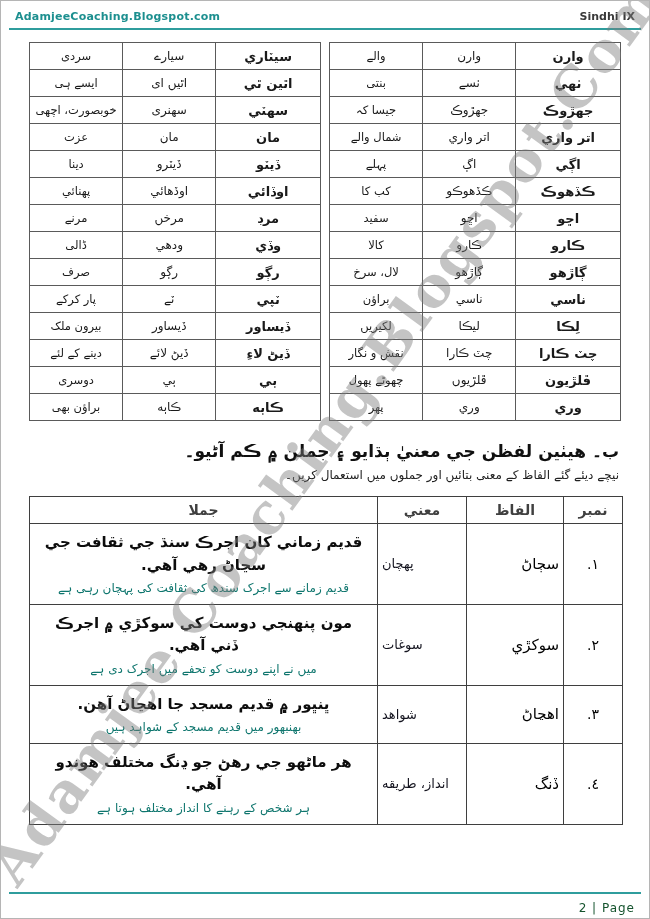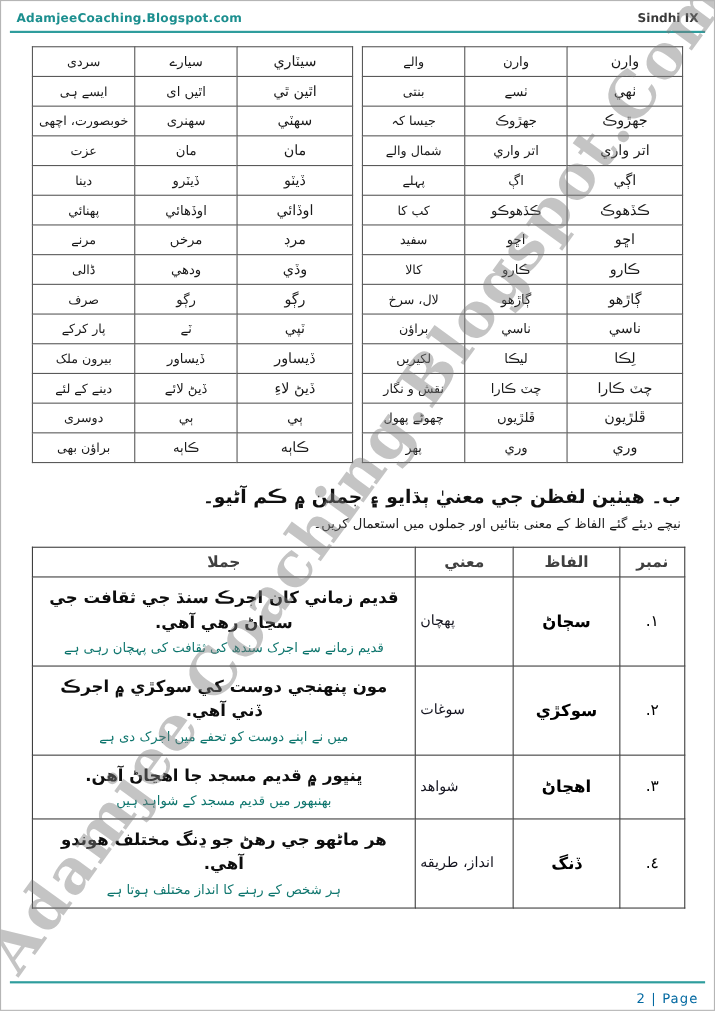--- a/index.html
+++ b/index.html
@@ -38,21 +38,21 @@
     direction:rtl;
     position:relative;z-index:2;
   }
   table.vocab{border-collapse:collapse;width:50%;direction:rtl;}
   table.vocab td{
     border:1px solid #5a5a5a;
     text-align:center;vertical-align:middle;
     height:24px;padding:1px 4px;
     font-size:12px;color:#1a1a1a;
   }
-  table.vocab td.vw{font-weight:normal;font-size:13px;width:36%;}
+  table.vocab td.vw{font-weight:bold;font-size:13px;width:36%;}
   table.vocab td.vs{width:32%;}
   table.vocab td.vu{width:32%;font-size:11.5px;}
   
   .section{margin:20px 30px 0 30px;direction:rtl;text-align:right;position:relative;z-index:2;}
   .section-heading{font-size:17px;font-weight:bold;color:#101010;}
   .section-subheading{font-size:12px;color:#222;margin-top:7px;}
   
   table.exercise{
     border-collapse:collapse;direction:rtl;
     margin:14px 28px 0 28px;width:594px;
@@ -60,29 +60,29 @@
   }
   table.exercise th,table.exercise td{border:1.5px solid #3f3f3f;}
   table.exercise th{
     font-size:14px;font-weight:bold;color:#404040;
     padding:5px 4px;text-align:center;
   }
   .c-num{width:50px;}
   .c-word{width:88px;}
   .c-meaning{width:80px;}
   td.ex-number{text-align:center;font-size:14px;padding:4px;}
-  td.ex-word{text-align:center;font-weight:bold;font-size:15px;padding:4px;}
+  td.ex-word{text-align:right;font-weight:normal;font-size:15px;padding:4px;}
   td.ex-meaning{text-align:left;font-size:13px;padding:4px;color:#14141f;}
   td.ex-sentence{text-align:center;padding:7px 10px;}
   td.ex-sentence .sd{font-weight:bold;font-size:15px;color:#0d0d0d;line-height:1.5;}
   td.ex-sentence .ur{font-size:12px;color:#0f766e;margin-top:4px;line-height:1.4;}
   
   .footer-text{
     position:absolute;right:14px;bottom:3px;
-    font-size:12px;color:#0369a1;letter-spacing:1px;
+    font-size:12px;color:#14532d;letter-spacing:1px;
   }
 </style>
 </head>
 <body>
 
 <div class="page">
 
   <div class="watermark">Adamjee Coaching.Blogspot.Com</div>
 
   <header class="topbar">

